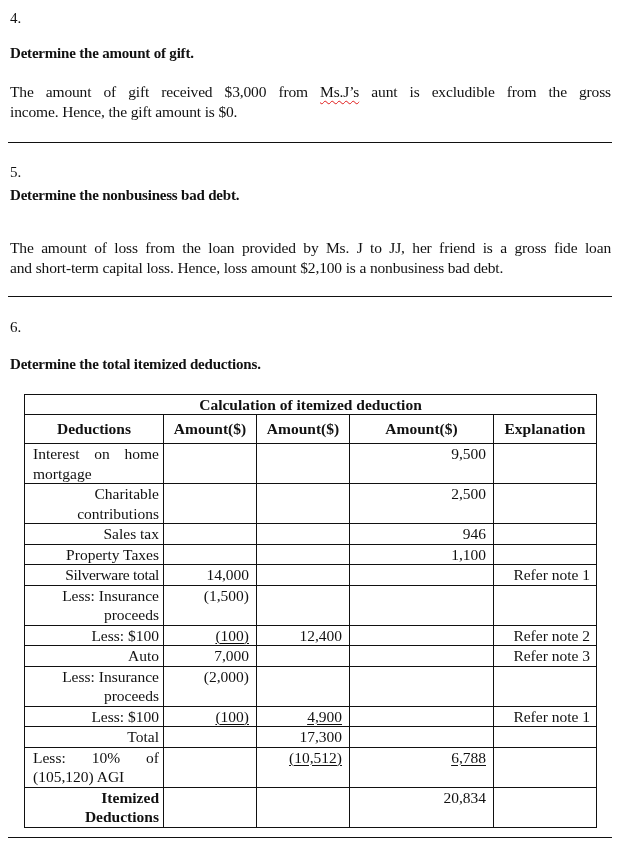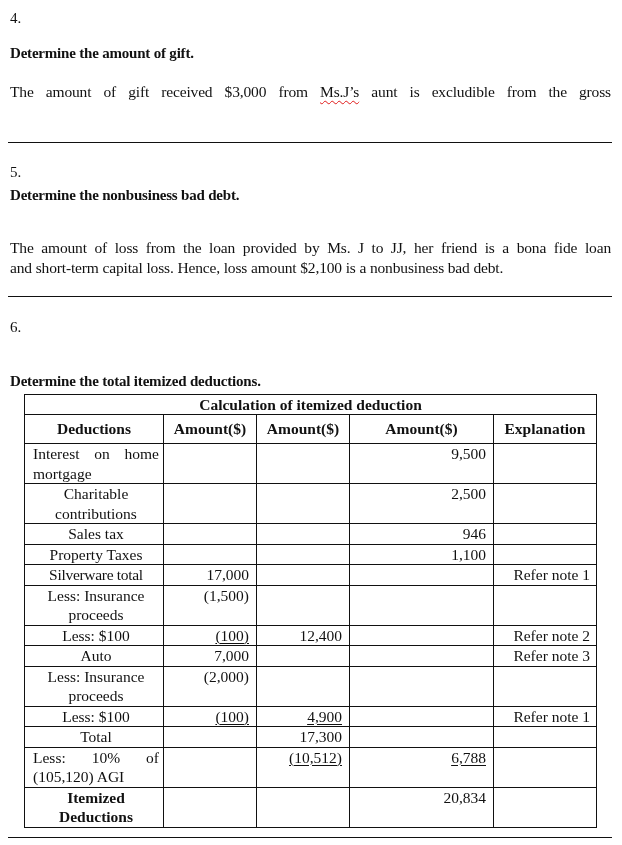--- a/index.html
+++ b/index.html
@@ -94,21 +94,21 @@
     table.calc .hdr th {
       font-weight: bold;
       text-align: center;
       height: 28px;
       line-height: 28px;
       padding: 0 2px;
       font-size: 15.5px;
       white-space: nowrap;
     }
     table.calc td.label {
-      text-align: center;
+      text-align: right;
       padding-left: 8px;
       padding-right: 4px;
     }
     table.calc td.label.just {
       text-align: justify;
       text-align-last: left;
     }
     table.calc td.num {
       text-align: right;
       padding-right: 7px;
@@ -128,33 +128,34 @@
     }
     .bold { font-weight: bold; }
   </style>
 </head>
 <body>
 
 <div class="section-num" style="top:9px;">4.</div>
 <div class="heading" style="top:44px;">Determine the amount of gift.</div>
 <div class="para" style="top:82px;">
   <span class="line justify"><span>The amount of gift received $3,000 from </span><span class="spell">Ms.J’s</span><span> aunt is excludible from the gross</span></span>
+  <span class="line">income. Hence, the gift amount is $0.</span>
 </div>
 <div class="rule" style="top:142px;"></div>
 
 <div class="section-num" style="top:163px;">5.</div>
 <div class="heading" style="top:186px;">Determine the nonbusiness bad debt.</div>
 <div class="para" style="top:238px;">
-  <span class="line justify">The amount of loss from the loan provided by Ms. J to JJ, her friend is a bona fide loan</span>
+  <span class="line justify">The amount of loss from the loan provided by Ms. J to JJ, her friend is a gross fide loan</span>
   <span class="line">and short-term capital loss. Hence, loss amount $2,100 is a nonbusiness bad debt.</span>
 </div>
 <div class="rule" style="top:296px;"></div>
 
 <div class="section-num" style="top:318px;">6.</div>
-<div class="heading" style="top:372px;">Determine the total itemized deductions.</div>
+<div class="heading" style="top:355px;">Determine the total itemized deductions.</div>
 
 <table class="calc">
   <colgroup>
     <col class="c1">
       <col class="c2">
       <col class="c3">
       <col class="c4">
       <col class="c5">
   </colgroup>
   <tbody>
@@ -196,21 +197,21 @@
   <tr class="r1">
     <td class="label">Property Taxes</td>
     <td class="num"></td>
     <td class="num"></td>
     <td class="num">1,100</td>
     <td class="expl"></td>
   </tr>
 
   <tr class="r1">
     <td class="label" style="letter-spacing:-0.3px;">Silverware total</td>
-    <td class="num">17,000</td>
+    <td class="num">14,000</td>
     <td class="num"></td>
     <td class="num"></td>
     <td class="expl">Refer note 1</td>
   </tr>
 
   <tr class="r2">
     <td class="label">Less: Insurance proceeds</td>
     <td class="num">(1,500)</td>
     <td class="num"></td>
     <td class="num"></td>

